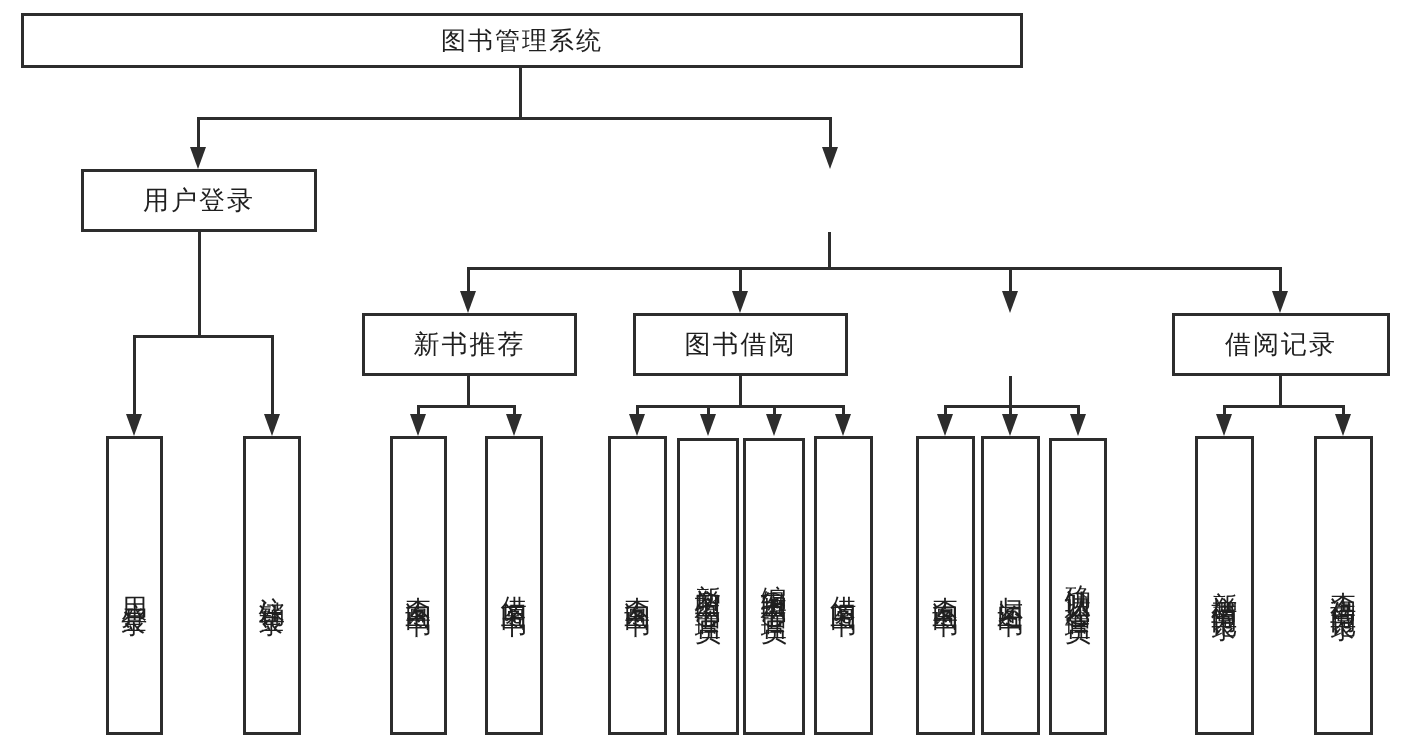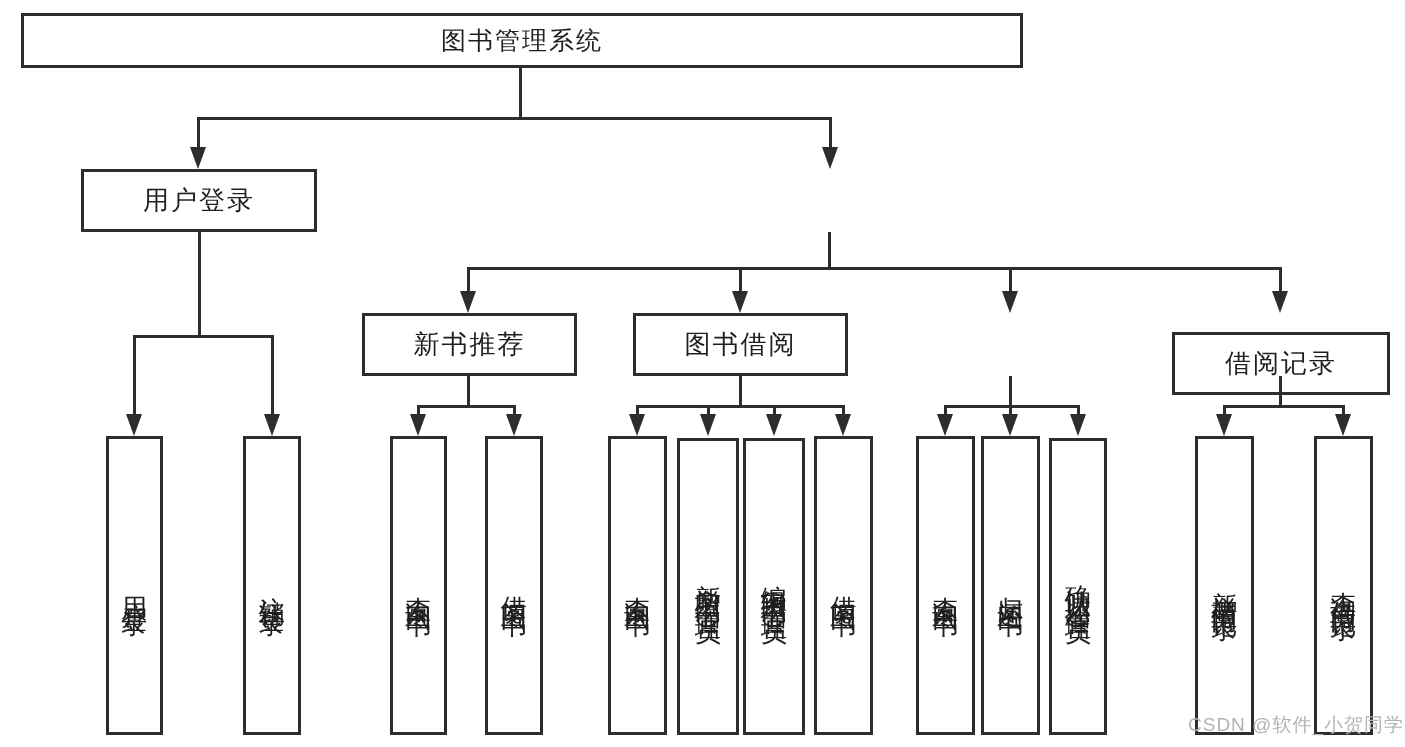--- a/index.html
+++ b/index.html
@@ -91,21 +91,21 @@
   <div class="arrow" style="left:732px;top:291px;"></div>
   <div class="arrow" style="left:1002px;top:291px;"></div>
   <div class="arrow" style="left:1272px;top:291px;"></div>
 
   <div class="box" style="left:633px;top:313px;width:215px;height:63px;">
     <span class="h-label">图书借阅</span>
   </div>
   <div class="box" style="left:362px;top:313px;width:215px;height:63px;">
     <span class="h-label">新书推荐</span>
   </div>
-  <div class="box" style="left:1172px;top:313px;width:218px;height:63px;margin-top:19px;">
+  <div class="box" style="left:1172px;top:313px;width:218px;height:63px;">
     <span class="h-label">借阅记录</span>
   </div>
 
   <div class="vline" style="left:467px;top:376px;height:32px;"></div>
   <div class="hline" style="left:417px;top:405px;width:99px;"></div>
   <div class="vline" style="left:417px;top:405px;height:12px;"></div>
   <div class="vline" style="left:513px;top:405px;height:12px;"></div>
   <div class="arrow" style="left:410px;top:414px;"></div>
   <div class="arrow" style="left:506px;top:414px;"></div>
 
@@ -173,15 +173,14 @@
     <span class="v-label">确认归还（管理员）</span>
   </div>
 
   <div class="box leaf" style="left:1195px;top:436px;width:59px;height:299px;">
     <span class="v-label">新增借阅记录</span>
   </div>
   <div class="box leaf" style="left:1314px;top:436px;width:59px;height:299px;">
     <span class="v-label">查询借阅记录</span>
   </div>
 
-  <div class="watermark">CSDN @软件_小贺同学</div>
 
 </div>
 
 </body></html>

